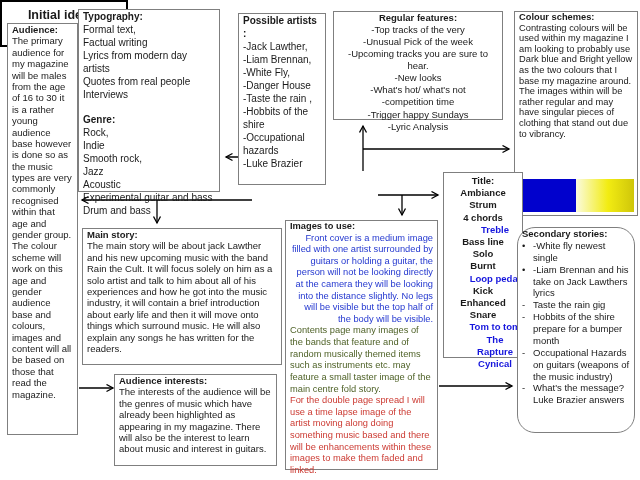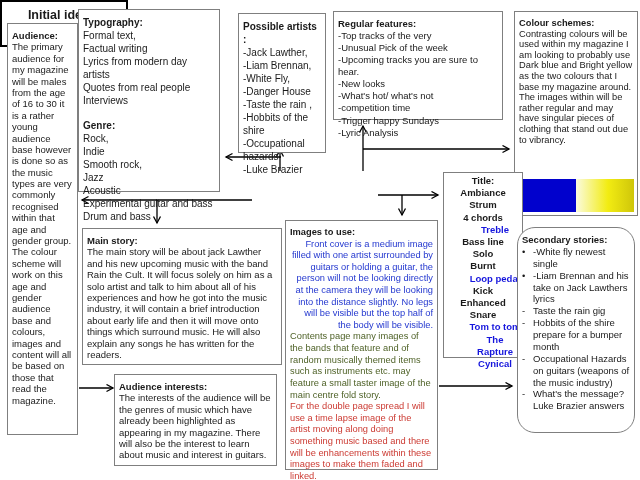--- a/index.html
+++ b/index.html
@@ -3,28 +3,28 @@
 <meta charset="utf-8">
 <style>
   html,body{margin:0;padding:0;background:#fff;}
   #slide{
     position:relative;width:640px;height:480px;background:#ffffff;
     font-family:"Liberation Sans","DejaVu Sans",sans-serif;color:#1a1a1a;
     overflow:hidden;
   }
   .box{
     position:absolute;background:#ffffff;border:1.5px solid #7f7f7f;
-    box-sizing:border-box;padding:6px 4px;font-size:9.5px;line-height:1.18;
+    box-sizing:border-box;padding:0 4px;font-size:9.5px;line-height:1.18;
   }
   .hdr{font-weight:bold;}
   
   #audience{left:7px;top:23px;width:71px;height:412px;line-height:1.2;}
   #typography{left:78px;top:9px;width:142px;height:183px;font-size:10px;line-height:1.3;}
-  #artists{left:238px;top:13px;width:88px;height:140px;font-size:10px;line-height:1.3;}
-  #features{left:333px;top:11px;width:170px;height:109px;line-height:1.27;}
+  #artists{left:238px;top:13px;width:88px;height:172px;font-size:10px;line-height:1.3;}
+  #features{left:333px;top:11px;width:170px;height:109px;line-height:1.27;text-align:center;}
   #colours{left:514px;top:11px;width:124px;height:205px;font-size:9.3px;line-height:1.14;}
   #swatch{position:absolute;left:3px;right:3px;bottom:3px;height:33px;display:flex;}
   #swatch .sw-blue{flex:1;background:#0101cd;}
   #swatch .sw-yellow{flex:1;background:linear-gradient(90deg,#fbfbdf 0%,#f2ec12 55%,#cfc60a 100%);}
   #initial{
     left:253px;top:170px;width:124px;height:43px;border:2.5px solid #000;
     display:flex;flex-direction:column;align-items:center;justify-content:center;
     font-size:12.5px;font-weight:bold;line-height:1.3;text-align:center;
   }
   #titlebox{left:443px;top:172px;width:80px;height:186px;text-align:center;

